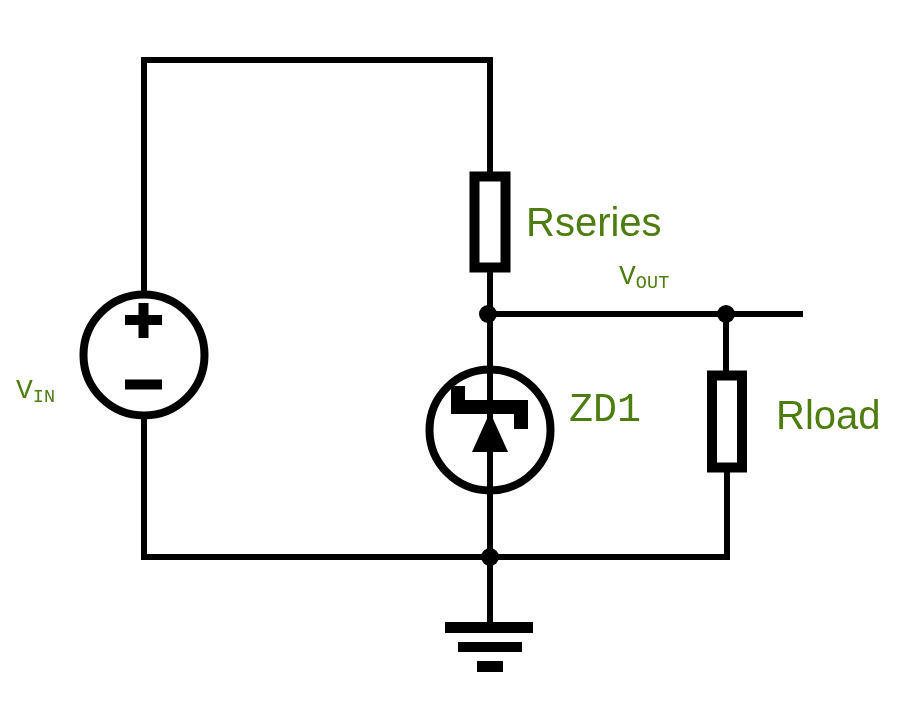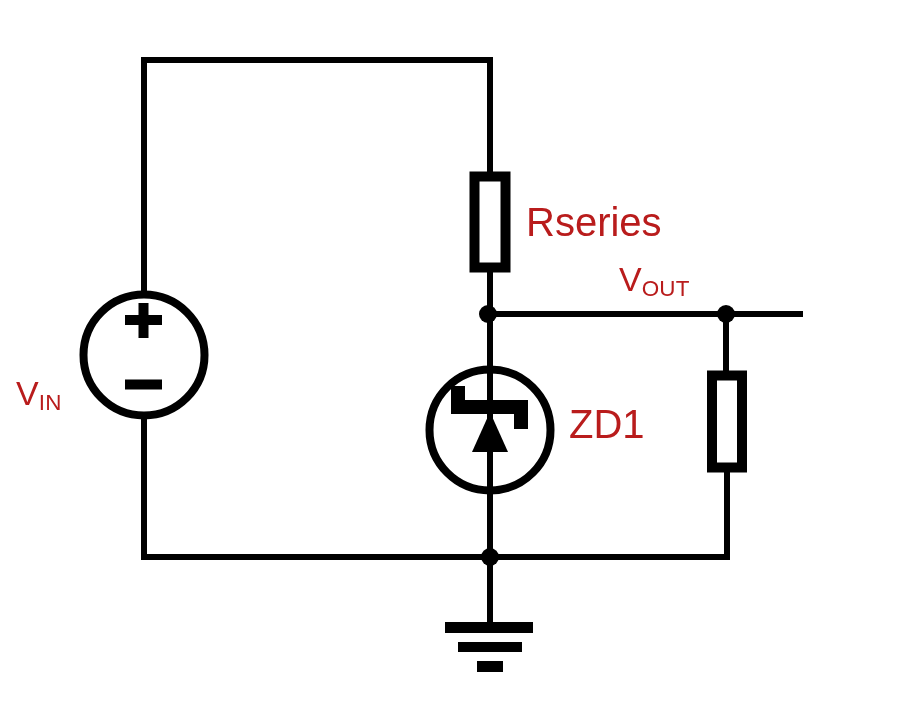--- a/index.html
+++ b/index.html
@@ -15,30 +15,31 @@
     background: #ffffff;
     overflow: hidden;
   }
   .canvas svg {
     position: absolute;
     left: 0;
     top: 0;
   }
   .label {
     position: absolute;
-    color: #b91c1c;
+    color: #4d7c0f;
     white-space: nowrap;
     line-height: 1.05;
     user-select: none;
   }
   .comp-label {
     font-size: 40px;
   }
   .v-label {
-    font-size: 34px;
+    font-size: 28px;
+    font-family: Liberation Mono, monospace;
   }
   .v-label sub {
     font-size: 0.66em;
     vertical-align: -0.22em;
     letter-spacing: 0.01em;
   }
 </style>
 </head>
 <body>
 
@@ -103,16 +104,17 @@
       </g>
     </g>
   </svg>
 
   <div class="label v-label" style="left:16px; top:330px;margin-top:46px;"><span>V</span><sub>IN</sub></div>
 
   <div class="label comp-label" style="left:526px; top:201px;">Rseries</div>
 
   <div class="label v-label" style="left:619px; top:262px;"><span>V</span><sub>OUT</sub></div>
 
-  <div class="label comp-label" style="left:569px; top:403px;">ZD1</div>
+  <div class="label comp-label" style="left:569px; top:390px;font-family:Liberation Mono, monospace;">ZD1</div>
 
+  <div class="label comp-label" style="left:776px; top:394px;">Rload</div>
 
 </div>
 
 </body></html>

